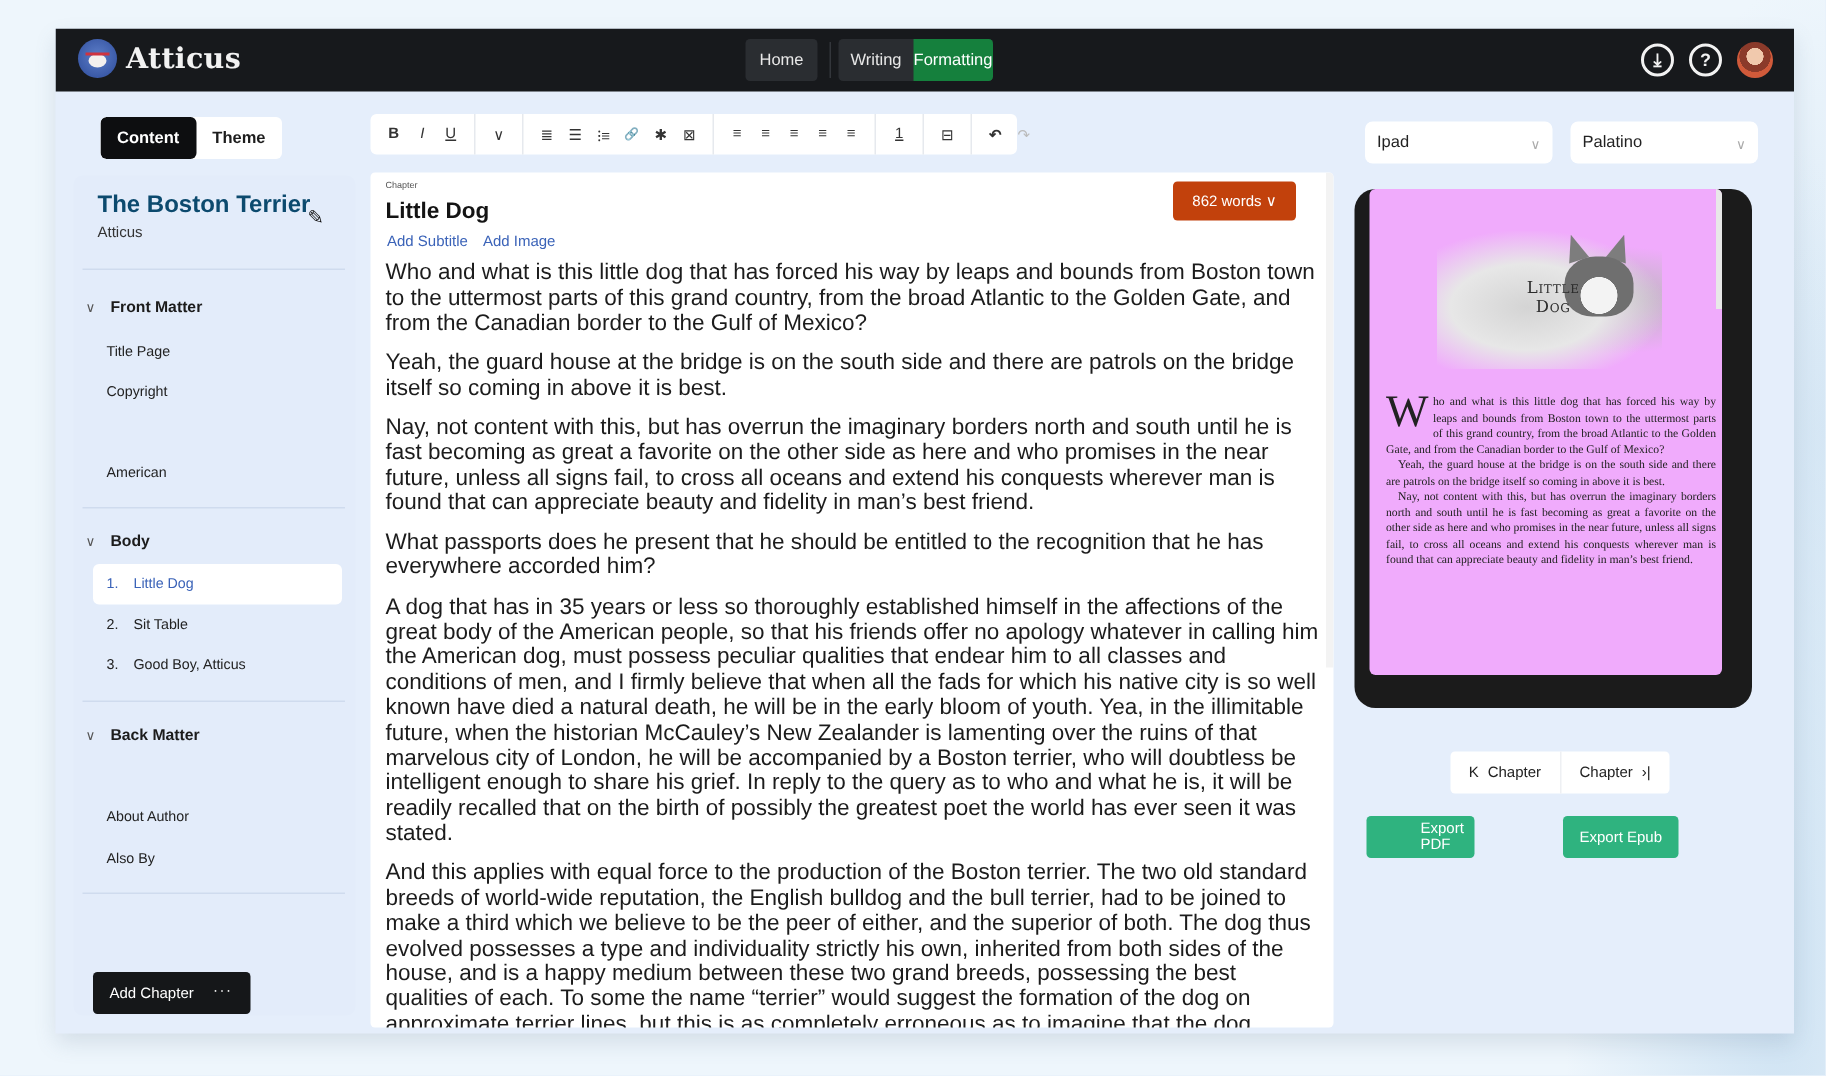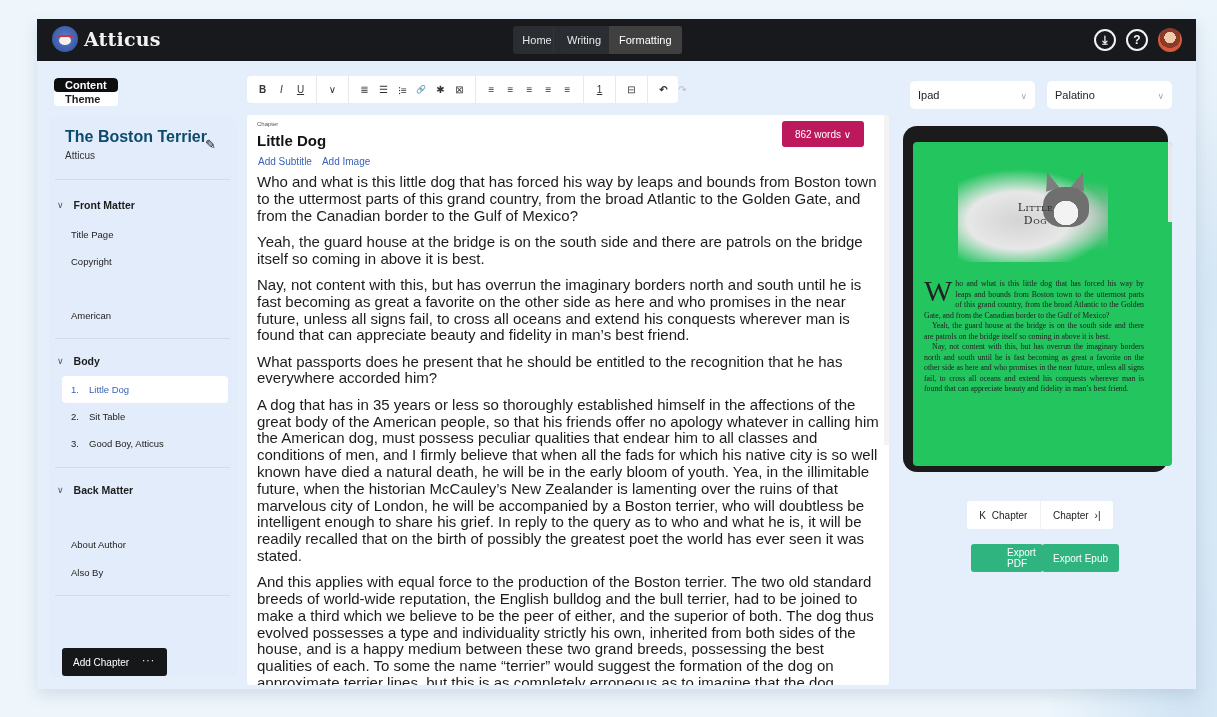--- a/index.html
+++ b/index.html
@@ -41,38 +41,38 @@
     background: #d0333f;
   }
   .logo-text {
     font-family: "DejaVu Serif", serif; color: #f2f2f2; font-size: 19px; font-weight: bold; letter-spacing: 0.2px;
   }
   .nav-btn {
     position: absolute; top: 7px; height: 28px; font-size: 11px; color: #e8e8e8;
     display: flex; align-items: center; justify-content: center;
     background: #2a2d31; border-radius: 3px;
   }
-  .nav-home { left: 476px; width: 48px; }
+  .nav-home { left: 460px; width: 48px; }
   .nav-sep { position: absolute; left: 516px; top: 9px; width: 1px; height: 24px; background: #33363b; }
   .nav-group { position: absolute; left: 522px; top: 7px; height: 28px; display: flex; border-radius: 3px; overflow: hidden; background: #2a2d31; }
   .nav-group .seg { height: 28px; padding: 0 8px; font-size: 11px; color: #e8e8e8; display: flex; align-items: center; }
-  .nav-group .seg.active { background: #404040; color: #fff; padding: 0 10px; }
+  .nav-group .seg.active { background: #15803d; color: #fff; padding: 0 0; }
   .top-icons { position: absolute; right: 14px; top: 9px; display: flex; gap: 10px; align-items: center; }
   .circle-icon {
     width: 22px; height: 22px; border-radius: 50%; border: 2px solid #f2f2f2;
     color: #f2f2f2; font-size: 12px; font-weight: bold; display: flex; align-items: center; justify-content: center;
   }
   .avatar {
     width: 24px; height: 24px; border-radius: 50%;
     background: radial-gradient(circle at 50% 40%, #f1c9ad 0 30%, #8b3a2a 31% 55%, #d05a3a 56% 100%);
   }
 
   
   .sidebar { position: absolute; left: 0; top: 42px; width: 205px; height: 628px; }
-  .tabs { position: absolute; left: 17px; top: 17px; height: 28px; display: flex; background: #fff; border-radius: 4px; overflow: hidden; flex-direction: column; }
+  .tabs { position: absolute; left: 30px; top: 17px; height: 28px; display: flex; background: #fff; border-radius: 4px; overflow: hidden; }
   .tabs .tab { height: 28px; padding: 0 11px; font-size: 11px; font-weight: bold; display: flex; align-items: center; color: #1d1d1d; }
   .tabs .tab.active { background: #0d0e10; color: #fff; border-radius: 4px; }
   .book-card { position: absolute; left: 12px; top: 56px; width: 188px; height: 560px; background: #e3ecfa; border-radius: 6px; }
   .book-title { position: absolute; left: 28px; top: 67px; font-size: 16px; font-weight: bold; color: #0c4a6e; }
   .book-author { position: absolute; left: 28px; top: 89px; font-size: 10px; color: #333; }
   .edit-icon { position: absolute; left: 168px; top: 76px; font-size: 13px; color: #111; }
   .divider { position: absolute; left: 18px; height: 1px; background: #cfdbee; width: 175px; }
   .section-head { position: absolute; left: 20px; font-size: 10.5px; font-weight: bold; color: #1c1c1c; display: flex; gap: 10px; align-items: center; }
   .section-head .chev { font-size: 9px; color: #555; font-weight: normal; }
   .side-item { position: absolute; left: 25px; width: 166px; height: 27px; font-size: 9.5px; color: #222; display: flex; align-items: center; padding-left: 9px; border-radius: 4px; }
@@ -88,31 +88,31 @@
   .tb-btn { width: 19px; text-align: center; font-size: 10px; color: #333; }
   .tb-btn.bold { font-weight: bold; }
   .tb-btn.ital { font-style: italic; }
   .tb-btn.und { text-decoration: underline; }
   .tb-btn.dim { color: #bbb; }
   .editor { position: absolute; left: 210px; top: 96px; width: 642px; height: 570px; background: #fff; border-radius: 3px; overflow: hidden; }
   .editor-scroll { position: absolute; left: 637px; top: 0; width: 5px; height: 330px; background: #f3f3f3; }
   .chapter-label { position: absolute; left: 10px; top: 6px; font-size: 6px; color: #555; }
   .chapter-title { position: absolute; left: 10px; top: 17px; font-size: 15px; font-weight: bold; color: #141414; }
   .links { position: absolute; left: 11px; top: 41px; font-size: 10px; color: #3b63b8; display: flex; gap: 10px; }
-  .word-count { position: absolute; left: 535px; top: 6px; width: 82px; height: 26px; background: #be185d; border-radius: 3px; color: #fff; font-size: 10px; display: flex; align-items: center; justify-content: center; }
+  .word-count { position: absolute; left: 535px; top: 6px; width: 82px; height: 26px; background: #c2410c; border-radius: 3px; color: #fff; font-size: 10px; display: flex; align-items: center; justify-content: center; }
   .body-text { position: absolute; left: 10px; top: 59px; width: 622px; font-size: 15px; line-height: 16.8px; color: #1c1c1c; }
   .body-text p { margin-bottom: 9.5px; }
 
   
   .select { position: absolute; top: 62px; height: 28px; background: #fff; border-radius: 5px; font-size: 11px; color: #222; display: flex; align-items: center; padding-left: 8px; }
   .select .chev { position: absolute; right: 8px; top: 10px; font-size: 9px; color: #aaa; }
   .sel-device { left: 873px; width: 125px; }
   .sel-font { left: 1010px; width: 125px; }
   .device { position: absolute; left: 866px; top: 107px; width: 265px; height: 346px; background: #1b1b1b; border-radius: 14px; }
-  .screen { position: absolute; left: 10px; top: 16px; width: 259px; height: 324px; background: #22c55e; border-radius: 4px; overflow: hidden; }
+  .screen { position: absolute; left: 10px; top: 0; width: 235px; height: 324px; background: #f0abfc; border-radius: 4px; overflow: hidden; }
   .screen-scroll { position: absolute; right: 0; top: 0; width: 4px; height: 80px; background: #e8e8e8; }
   .splash {
     position: absolute; left: 45px; top: 28px; width: 150px; height: 92px;
     background: radial-gradient(ellipse at 40% 55%, #d4d4d4 0%, #e7e7e7 40%, rgba(255,255,255,0) 72%),
                 radial-gradient(ellipse at 78% 50%, #b9b9b9 0%, rgba(255,255,255,0) 55%);
   }
   .dog-head {
     position: absolute; left: 130px; top: 45px; width: 46px; height: 40px; border-radius: 45% 45% 40% 40%;
     background: radial-gradient(circle at 50% 65%, #f3f3f3 0 35%, #6f6f6f 36% 100%);
   }
@@ -121,21 +121,21 @@
   .dog-ear2 { left: 160px; top: 30px; transform: rotate(18deg); }
   .pv-title { position: absolute; left: 80px; top: 59px; width: 85px; text-align: center; font-family: "DejaVu Serif", serif; font-size: 11px; line-height: 13px; color: #2b2b2b; letter-spacing: 0.5px; font-variant: small-caps; }
   .pv-text { position: absolute; left: 11px; top: 137px; width: 220px; font-family: "Liberation Serif", serif; font-size: 7.8px; line-height: 10.5px; color: #222; text-align: justify; }
   .pv-text p { text-indent: 8px; }
   .pv-text p.first { text-indent: 0; }
   .dropcap { float: left; font-size: 30px; line-height: 24px; margin-right: 3px; font-family: "Liberation Serif", serif; }
   .chap-nav { position: absolute; left: 930px; top: 482px; width: 146px; height: 28px; background: #fff; border-radius: 3px; display: flex; font-size: 10px; color: #222; }
   .chap-nav .half { flex: 1; display: flex; align-items: center; justify-content: center; gap: 6px; }
   .chap-nav .half + .half { border-left: 1px solid #eef0f3; }
   .export { position: absolute; top: 525px; height: 28px; background: #2fb37f; color: #fff; font-size: 10px; border-radius: 3px; display: flex; align-items: center; justify-content: center; }
-  .export-pdf { left: 934px; width: 72px; padding-left: 36px; }
+  .export-pdf { left: 874px; width: 72px; padding-left: 36px; }
   .export-epub { left: 1005px; width: 77px; }
 </style>
 </head>
 <body>
 
 <div class="bg-splash"></div>
 
 <div class="app">
 
   <div class="topbar">

